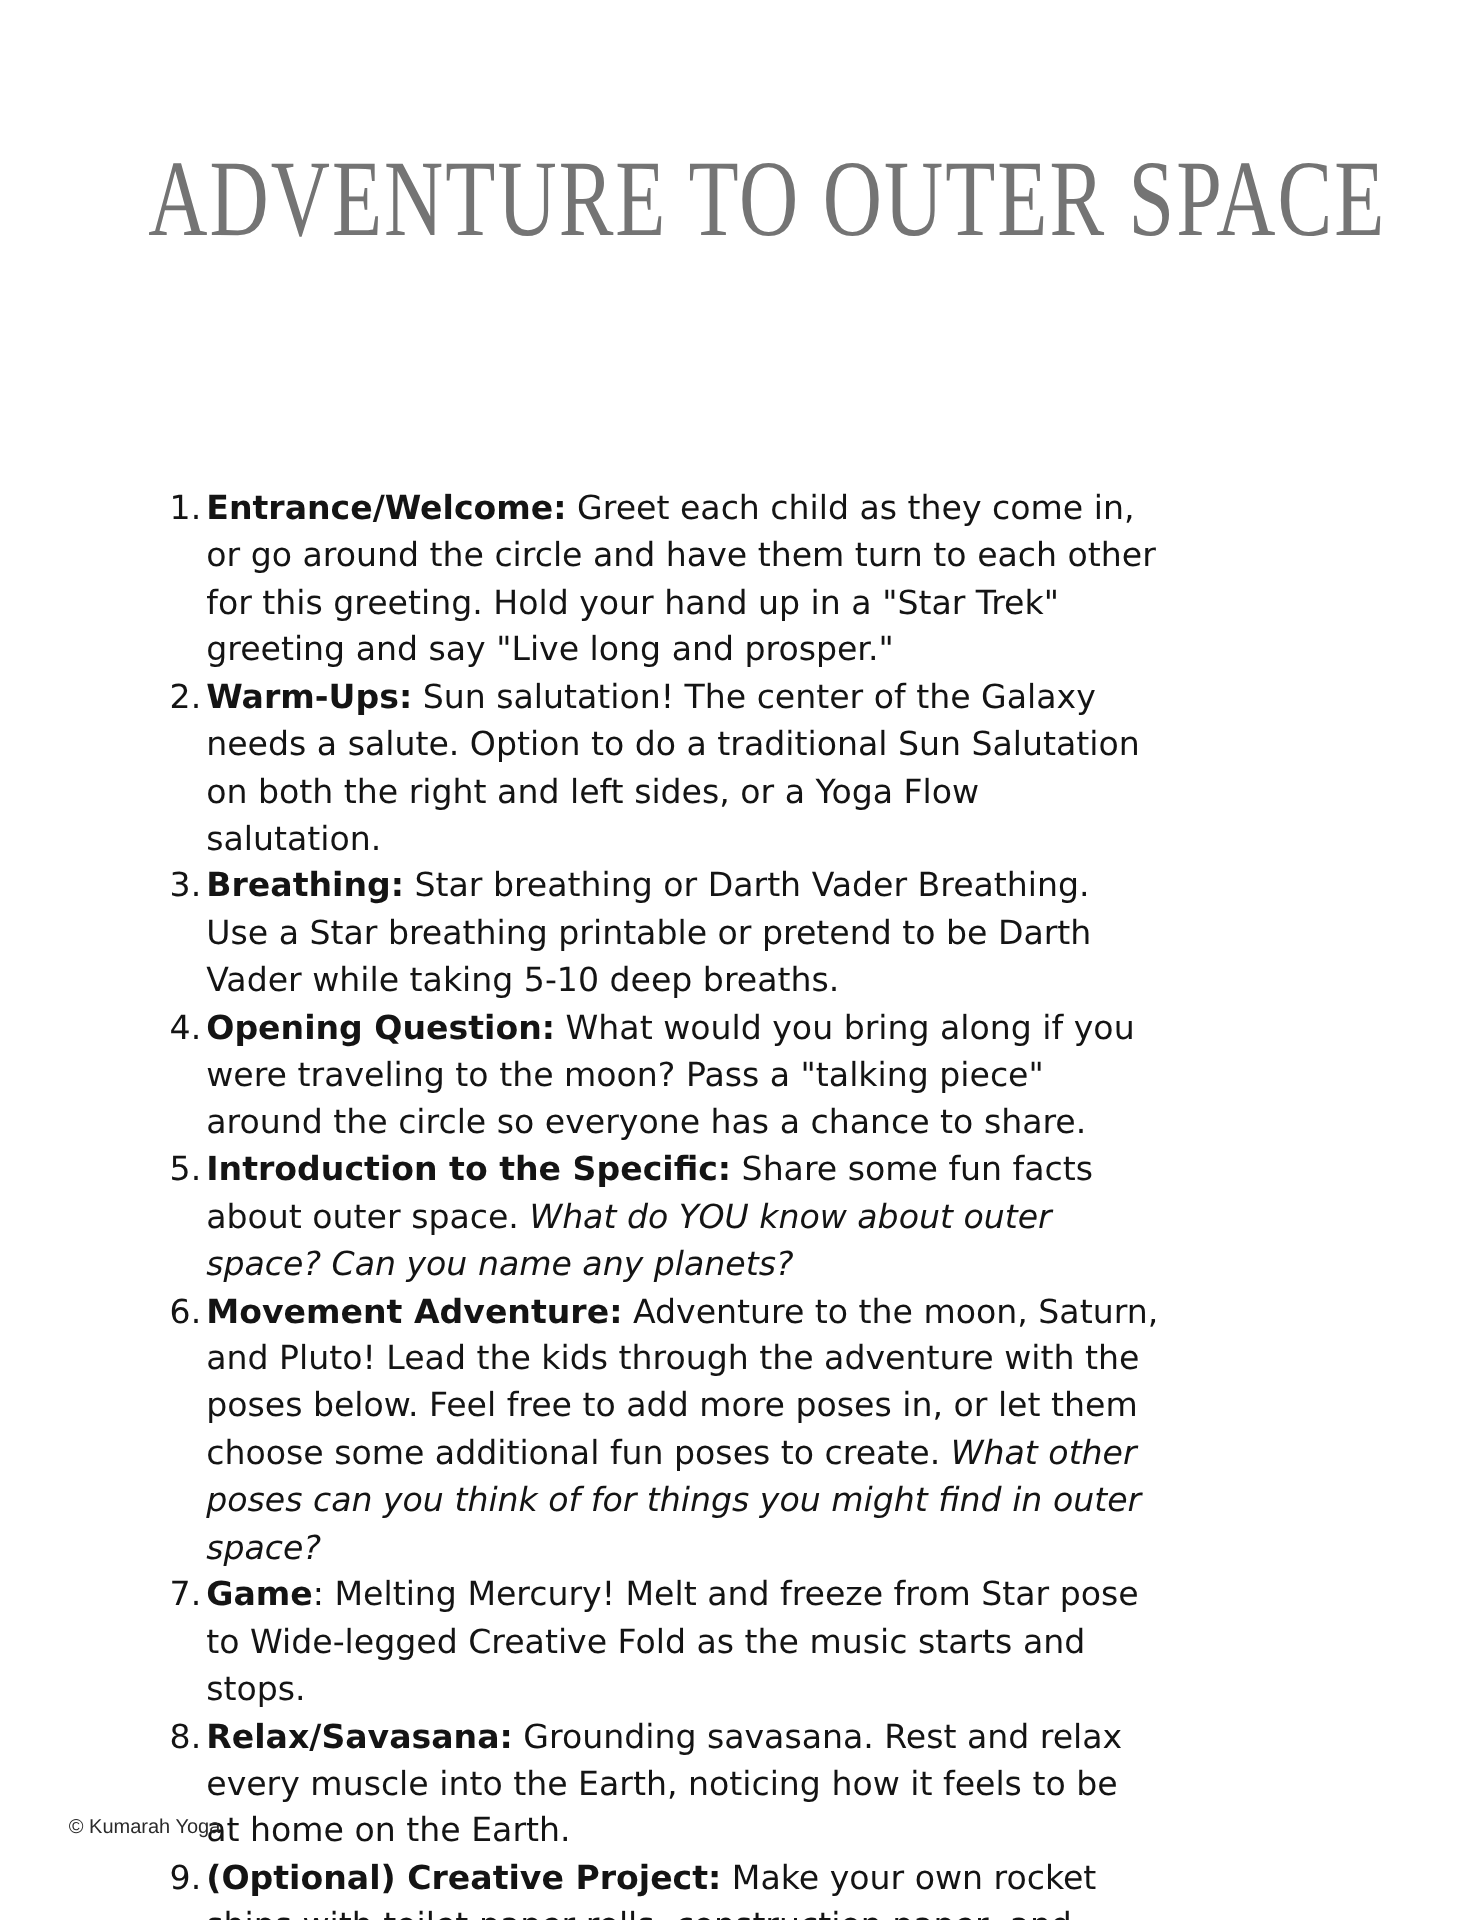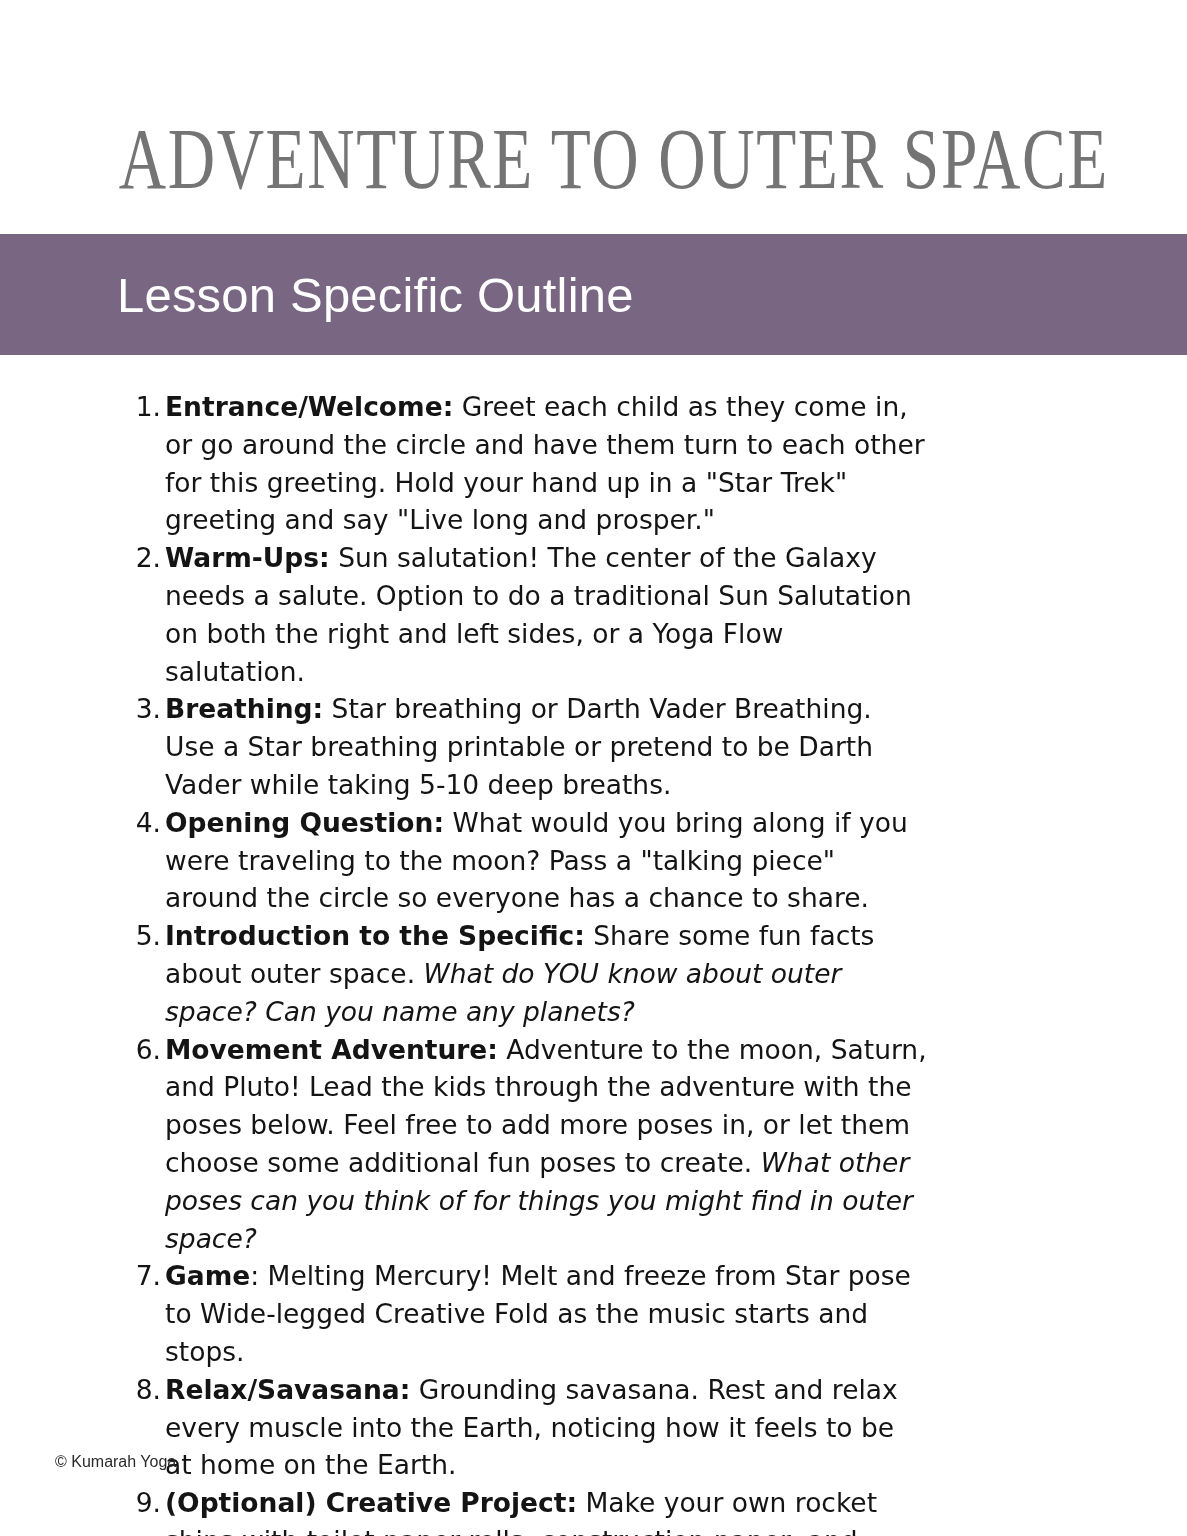--- a/index.html
+++ b/index.html
@@ -117,23 +117,20 @@
     white-space: nowrap;
   }
 </style>
 </head>
 <body>
 
 <div class="page" style="background: rgb(255, 255, 255);">
 
   <h1 class="doc-title" style="color: rgb(116, 116, 116);">ADVENTURE TO OUTER SPACE</h1>
 
-  <div class="banner" style="background: rgb(120, 102, 130);">
-    <div class="banner-title" style="color: rgb(255, 255, 255);">Lesson Specific Outline</div>
-  </div>
 
   <div class="outline">
     <ol class="outline-list" style="color: rgb(20, 20, 20);">
         <li class="outline-item"><span class="lead">Entrance/Welcome:</span><span> Greet each child as they come in, or go around the circle and have them turn to each other for this greeting. Hold your hand up in a "Star Trek" greeting and say "Live long and prosper."</span></li>
         <li class="outline-item"><span class="lead">Warm-Ups:</span><span>  Sun salutation! The center of the Galaxy needs a salute. Option to do a traditional Sun Salutation on both the right and left sides, or a Yoga Flow salutation.</span></li>
         <li class="outline-item"><span class="lead">Breathing:</span><span> Star breathing or Darth Vader Breathing. Use a Star breathing printable or pretend to be Darth Vader while taking 5-10 deep breaths.</span></li>
         <li class="outline-item"><span class="lead">Opening Question:</span><span> What would you bring along if you were traveling to the moon? Pass a "talking piece" around the circle so everyone has a chance to share.</span></li>
         <li class="outline-item"><span class="lead">Introduction to the Specific:</span><span> Share some fun facts about outer space. </span><span class="em">What do YOU know about outer space? Can you name any planets?</span></li>
         <li class="outline-item"><span class="lead">Movement Adventure:</span><span> Adventure to the moon, Saturn, and Pluto! Lead the kids through the adventure with the poses below. Feel free to add more poses in, or let them choose some additional fun poses to create. </span><span class="em">What other poses can you think of for things you might find in outer space?</span></li>
         <li class="outline-item"><span class="lead">Game</span><span>: Melting Mercury! Melt and freeze from Star pose to Wide-legged Creative Fold as the music starts and stops.</span></li>

